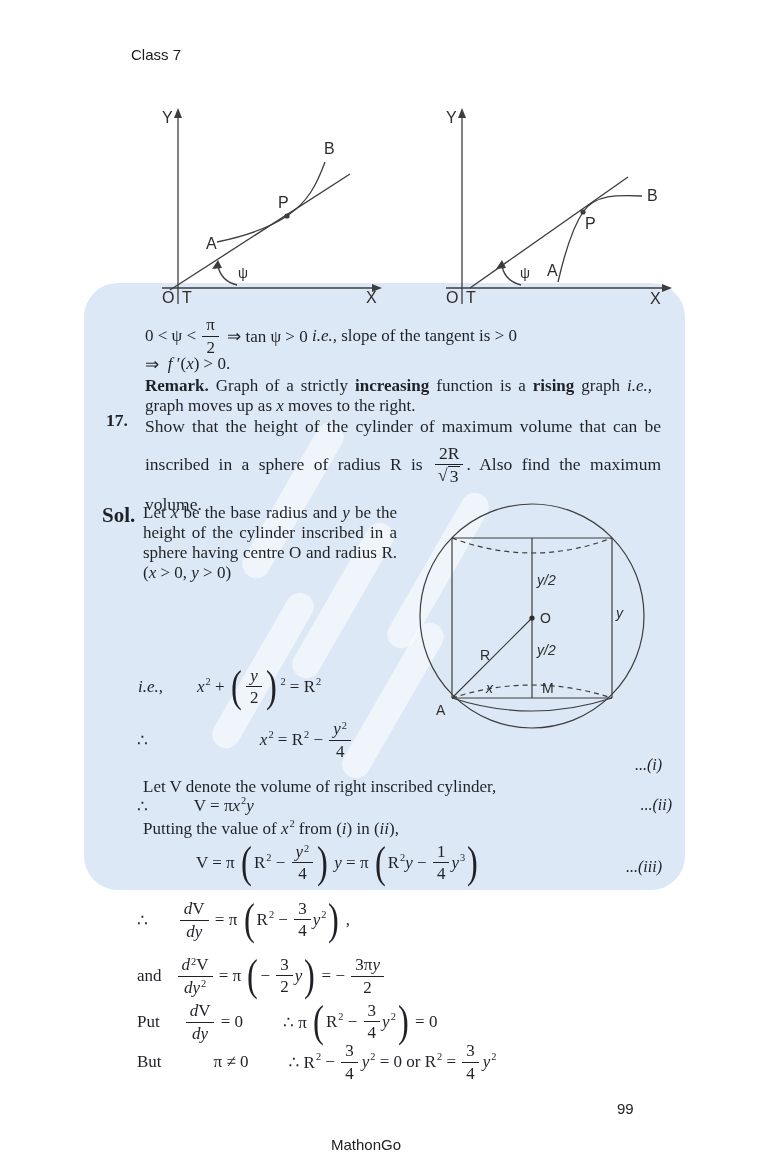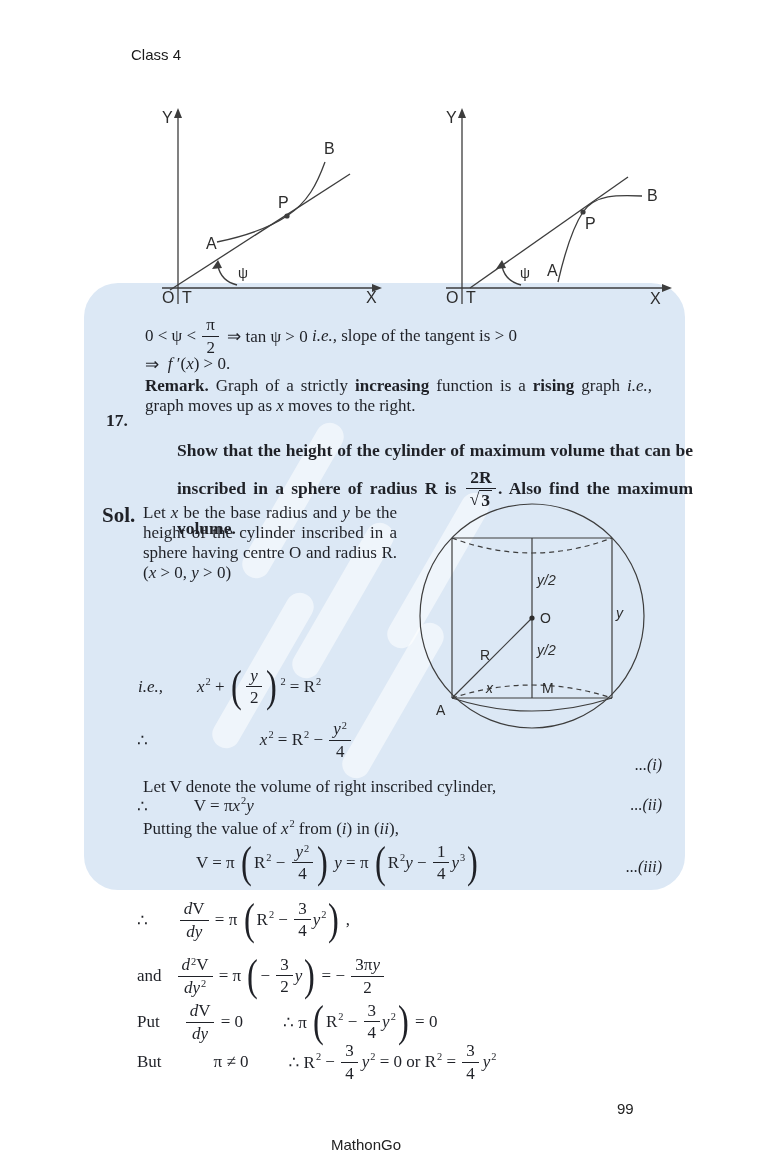--- a/index.html
+++ b/index.html
@@ -36,30 +36,30 @@
   .par.big .po,.par.big .pc{font-size:265%;transform:scaleX(0.72);}
   .rt{display:inline-flex;align-items:flex-start;vertical-align:middle;}
   .rt .rs{line-height:1.05;}
   .rt .rc{border-top:1.5px solid currentColor;padding:0 2px;}
   .ref{position:absolute;font-size:16px;font-style:italic;color:#1f2127;}
 
   .intro1{left:145px;top:313px;height:46px;}
   .intro2{left:145px;top:354px;height:20px;}
   .remark{left:145px;top:376px;width:507px;}
   .q17no{left:106px;top:410px;font-size:17.5px;font-weight:bold;}
-  .q17{left:145px;top:433px;width:516px;font-size:17.5px;font-weight:bold;line-height:34.5px;text-align:justify;margin-left:32px;}
+  .q17{left:145px;top:409px;width:516px;font-size:17.5px;font-weight:normal;line-height:34.5px;text-align:justify;}
   .sollabel{left:102px;top:503px;font-size:21px;font-weight:bold;}
   .solp1{left:143px;top:503px;width:254px;line-height:20px;}
   .solp2{left:143px;top:600px;width:254px;line-height:20px;}
   .eqie{left:138px;top:663px;height:48px;}
   .eqi{left:137px;top:717px;height:46px;}
   .refi{right:106px;top:756px;}
   .letv{left:143px;top:777px;font-size:17px;}
   .eqii{left:137px;top:794px;height:24px;}
-  .refii{right:106px;top:796px;}
+  .refii{right:96px;top:796px;}
   .putting{left:143px;top:818px;height:22px;}
   .eqiii{left:196px;top:839px;height:48px;}
   .refiii{right:106px;top:858px;}
   .eqdv{left:137px;top:897px;height:46px;}
   .eqd2v{left:137px;top:952px;height:48px;}
   .eqput{left:137px;top:999px;height:46px;}
   .eqbut{left:137px;top:1040px;height:44px;}
 
   svg{position:absolute;overflow:visible;}
   svg text{font-family:"Liberation Sans",sans-serif;font-size:16px;fill:#2d2d2d;}
@@ -67,21 +67,21 @@
   svg .ital{font-style:italic;}
   .g1{left:138px;top:96px;}
   .g2{left:425px;top:96px;}
   .cyl{left:420px;top:492px;}
 </style>
 </head>
 <body>
 
 <div class="page">
 
-  <span class="hdr left">Class 4</span>
+  <span class="hdr left">Class 7</span>
 
   <div class="panel">
     <div class="wm" style="left:195px;top:130px;"></div>
     <div class="wm" style="left:245px;top:230px;"></div>
     <div class="wm" style="left:295px;top:330px;"></div>
     <div class="wm" style="left:165px;top:300px;"></div>
     <div class="wm" style="left:340px;top:200px;"></div>
   </div>
 
   <svg class="g1" width="250" height="210" viewBox="0 0 250 210">

